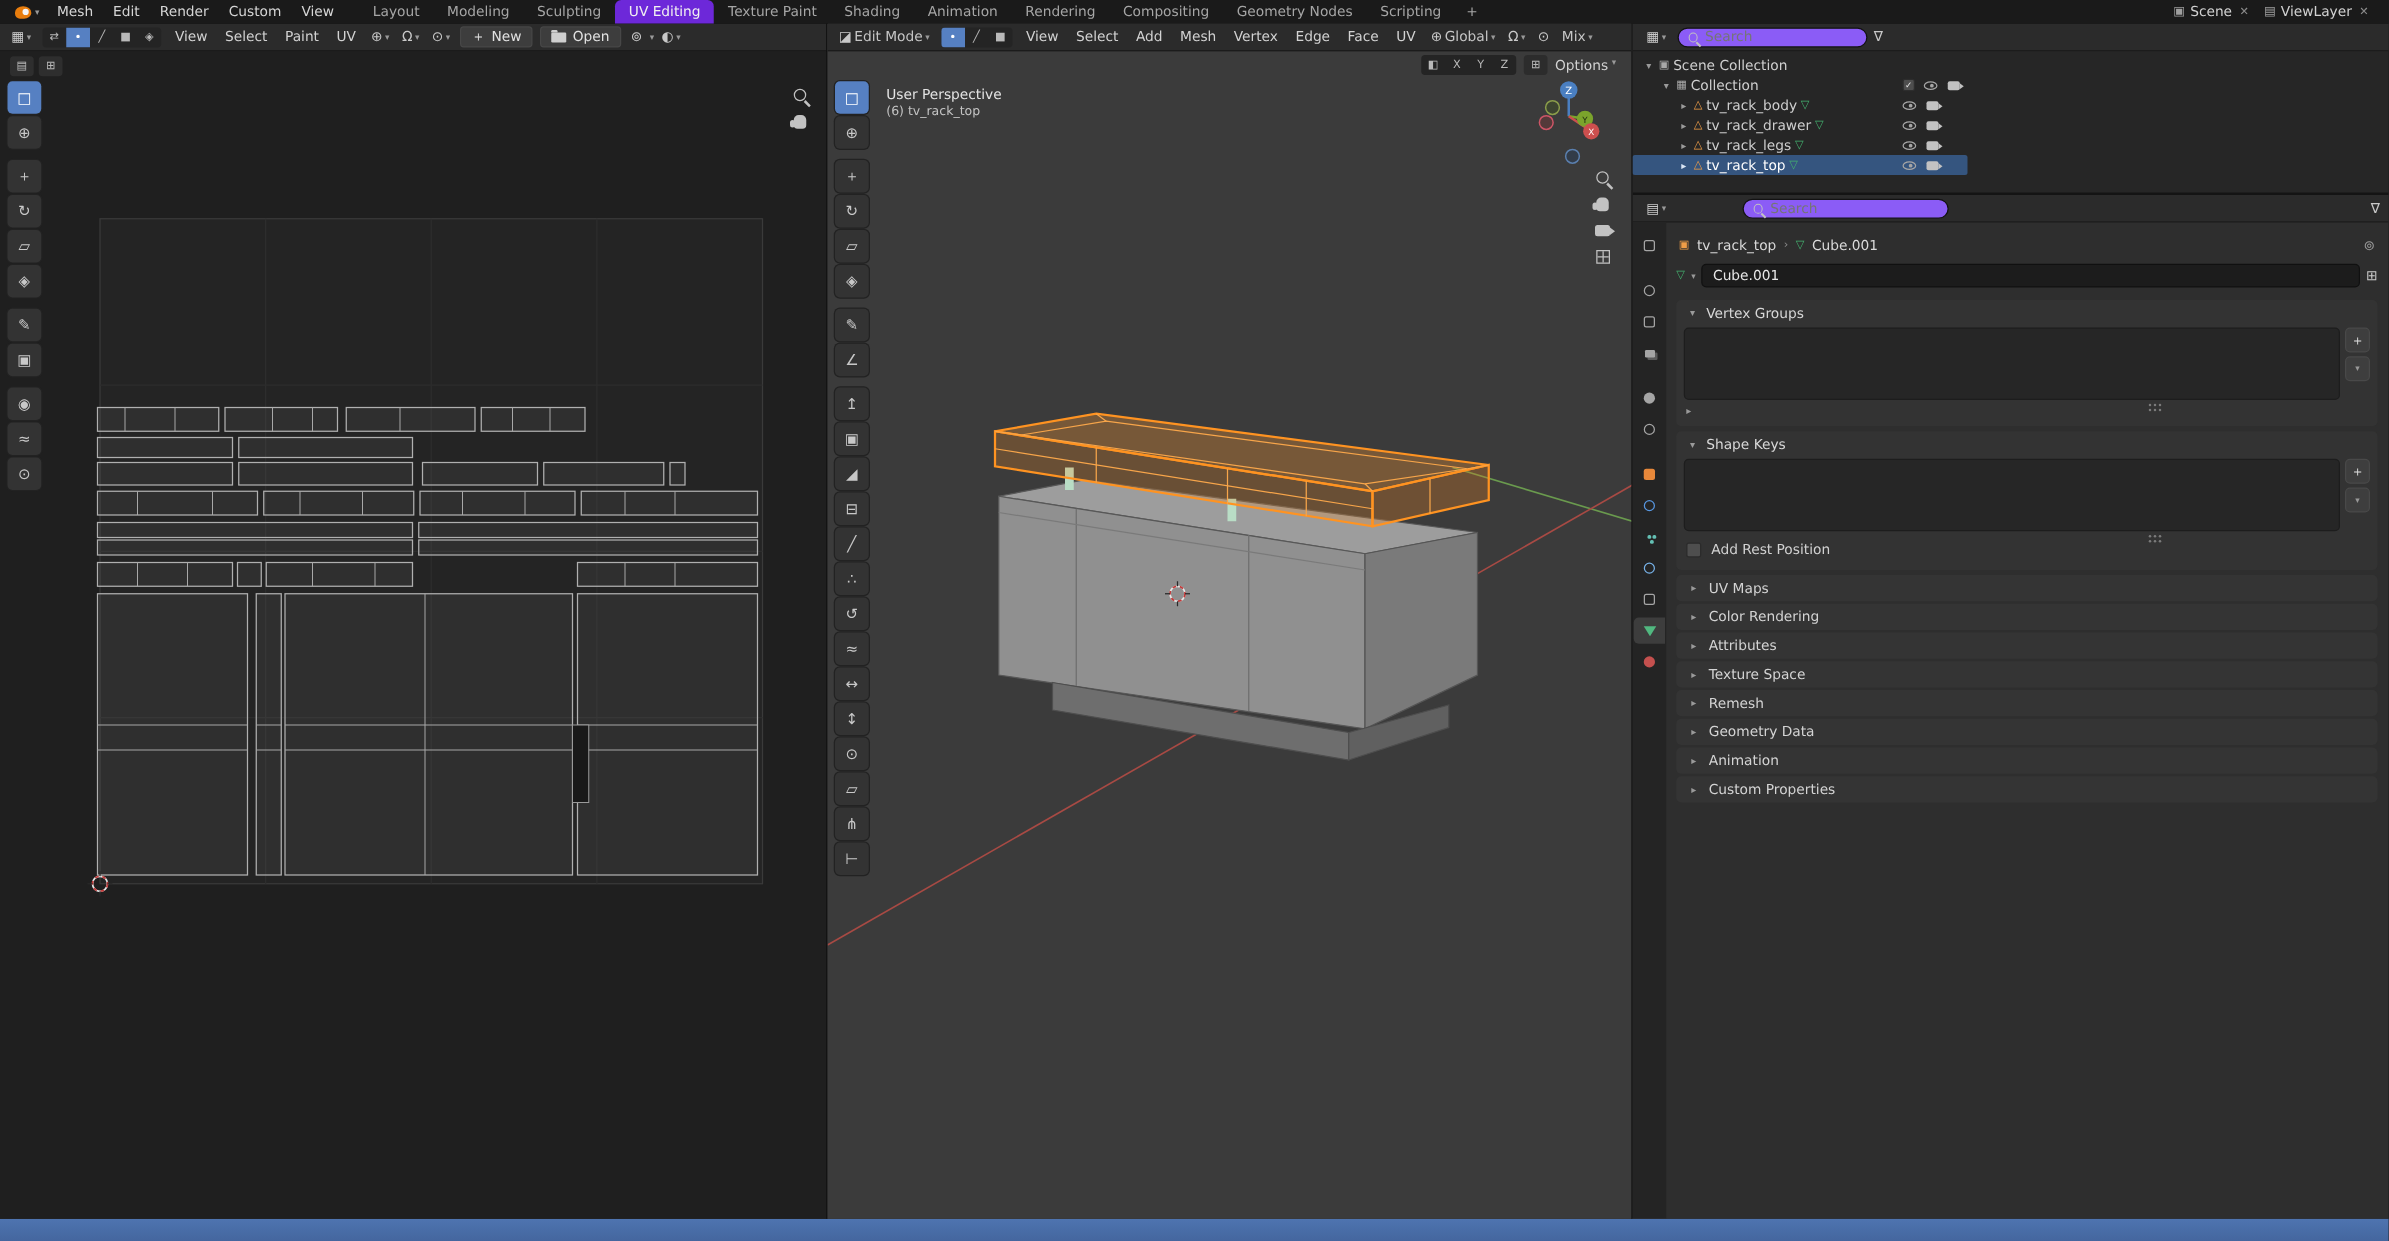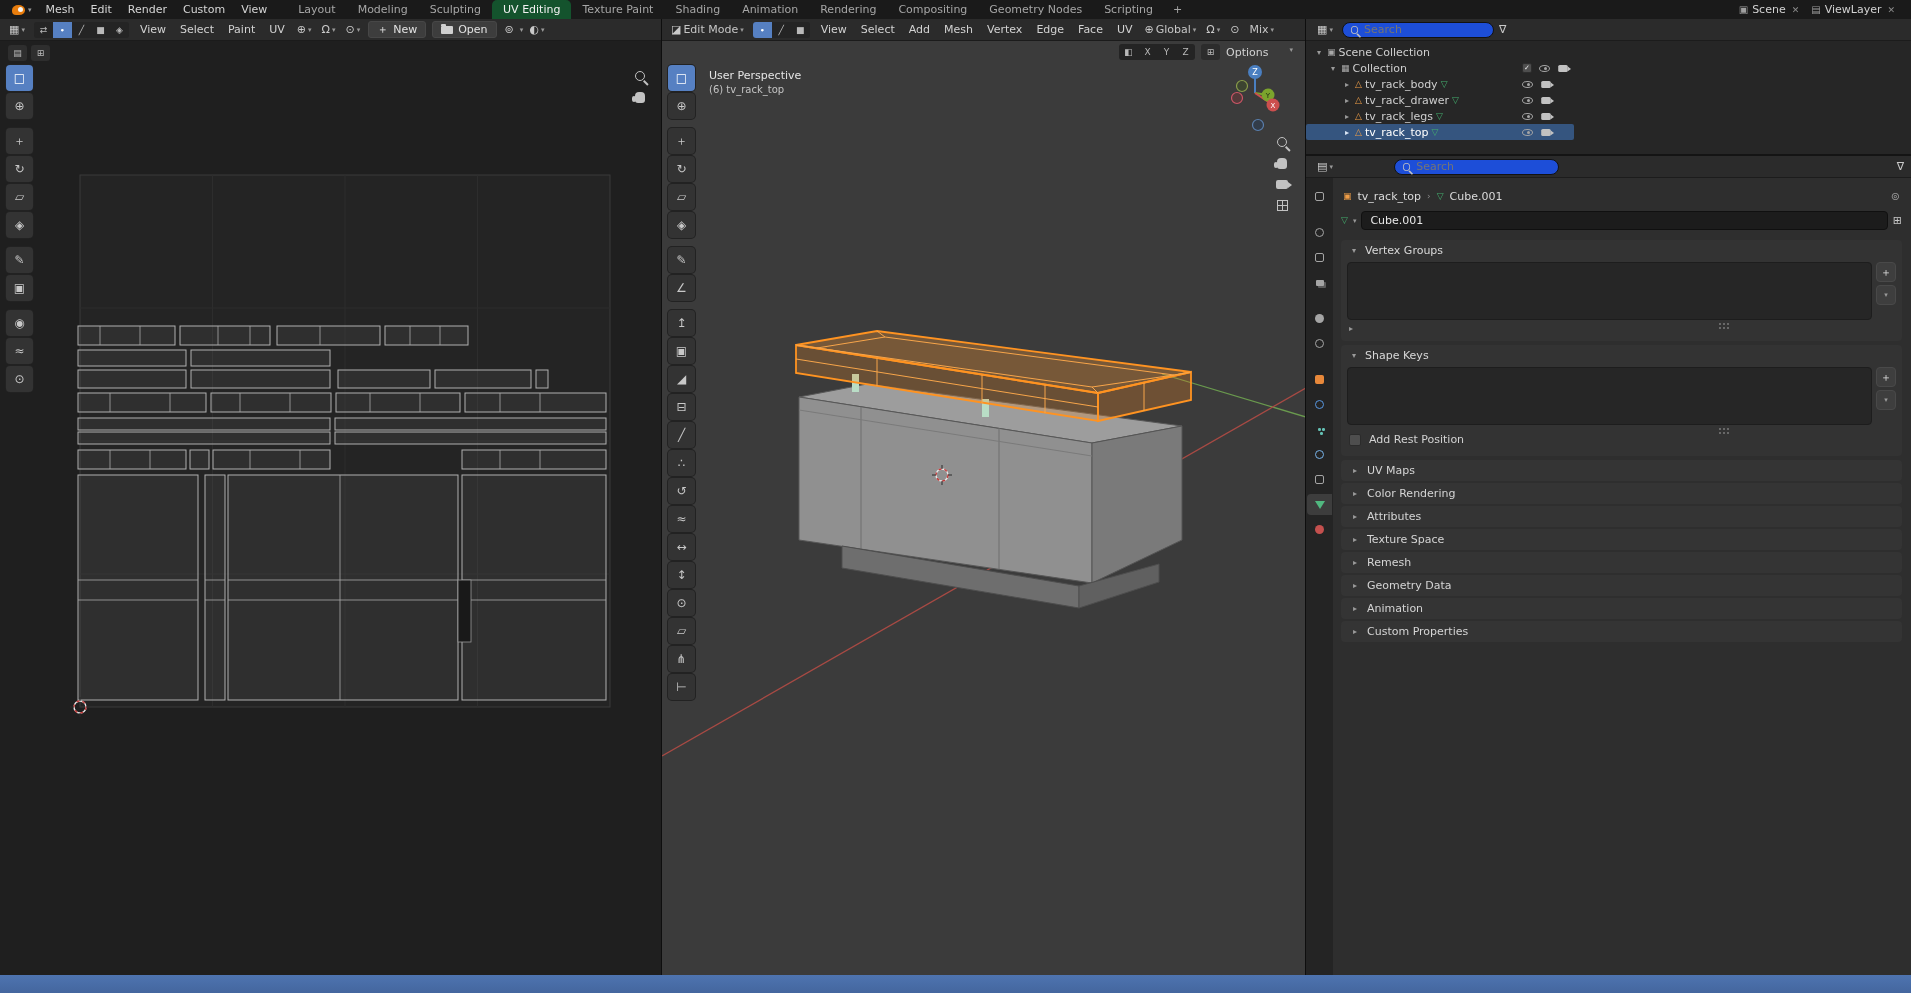--- a/index.html
+++ b/index.html
@@ -7,21 +7,21 @@
   body{font-family:"DejaVu Sans","Liberation Sans",sans-serif;font-size:11px;color:#cfcfcf;background:#1f1f1f;position:relative}
 
   
   .topbar{height:19px;background:#1a1a1a;display:flex;align-items:stretch;padding-left:6px}
   .logo-btn{display:flex;align-items:center;gap:3px;padding:0 6px}
   .logo-shape{width:13px;height:10px;background:#e87d0d;border-radius:50% 50% 45% 4px;position:relative}
   .logo-shape::after{content:"";position:absolute;right:2px;top:2.5px;width:5px;height:5px;background:#f5f5f5;border-radius:50%}
   .app-menu{padding:0 8px;line-height:19px;color:#d6d6d6;cursor:default}
   .ws-tabs{display:flex;margin-left:12px}
   .ws-tab{padding:0 11px;line-height:19px;color:#a6a6a6;border-radius:5px 5px 0 0;white-space:nowrap}
-  .ws-tab.active{background:#14532d;color:#f1f1f1}
+  .ws-tab.active{background:#6d28d9;color:#f1f1f1}
   .ws-add{padding:0 9px;line-height:19px;color:#a6a6a6}
   .topbar-right{margin-left:auto;display:flex;align-items:center;gap:2px;padding-right:10px}
   .tb-chip{display:flex;align-items:center;gap:4px;color:#d2d2d2;padding:0 4px}
   .tb-ic{color:#9f9f9f;font-size:10px}
   .tb-x{color:#8b8b8b;font-size:9px;padding:0 2px}
 
   
   .main{display:flex;height:956px}
   .uv-editor{width:662px;position:relative;background:#1f1f1f;overflow:hidden;border-right:1px solid #0e0e0e}
   .viewport{width:644px;position:relative;background:#3b3b3b;overflow:hidden;border-right:1px solid #0e0e0e}
@@ -57,27 +57,27 @@
   .ic-grid{width:11px;height:11px;border:1.2px solid #c2c2c2;position:relative}
   .ic-grid::before{content:"";position:absolute;left:4px;top:0;width:1.2px;height:100%;background:#c2c2c2}
   .ic-grid::after{content:"";position:absolute;top:4px;left:0;height:1.2px;width:100%;background:#c2c2c2}
 
   
   .vp-overlay-text{position:absolute;left:47px;top:50px;z-index:5;pointer-events:none}
   .vp-overlay-text .l1{color:#e4e4e4;font-size:11px}
   .vp-overlay-text .l2{color:#c3c3c3;font-size:10px;margin-top:2px}
   .vp-row2{position:absolute;top:25px;right:12px;display:flex;align-items:center;gap:6px;z-index:6}
   .vp-row2 .seg{margin:0}
-  .opt-dd{display:flex;align-items:flex-start;gap:21px;color:#d2d2d2}
+  .opt-dd{display:flex;align-items:flex-start;gap:3px;color:#d2d2d2}
   .gizmo{position:absolute;right:14px;top:40px;z-index:6}
 
   
   .outliner{height:137px;background:#262626;border-bottom:2px solid #141414;display:flex;flex-direction:column}
   .panel-header{height:22px;background:#2b2b2b;display:flex;align-items:center;gap:5px;padding:0 7px;border-bottom:1px solid #1c1c1c}
-  .search{height:16px;background:#1d4ed8;border:1px solid #121212;border-radius:9px;display:flex;align-items:center;gap:5px;padding:0 7px;color:#8a8a8a}
+  .search{height:16px;background:#8b5cf6;border:1px solid #121212;border-radius:9px;display:flex;align-items:center;gap:5px;padding:0 7px;color:#8a8a8a}
   .search input{background:transparent;border:none;outline:none;color:#ddd;font:inherit;width:100%}
   .search .ic-zoom{transform:scale(.8)}
   .tree{padding:3px 0 0}
   .trow{height:16px;display:flex;align-items:center;gap:3px;padding:0 5px;position:relative;color:#cfcfcf}
   .trow.selected{background:#35557f;color:#fff;width:268px;border-radius:2px}
   .disc{width:10px;color:#9a9a9a;font-size:8px;text-align:center}
   .oicon{font-size:9px;line-height:1}
   .c-orange{color:#ef9d47}.c-green{color:#43b06e}.c-gray{color:#a8a8a8}
   .row-icons{position:absolute;left:216px;display:flex;gap:7px;align-items:center}
   .i-eye{width:11px;height:7px;border:1px solid #a5a5a5;border-radius:50%;position:relative}

